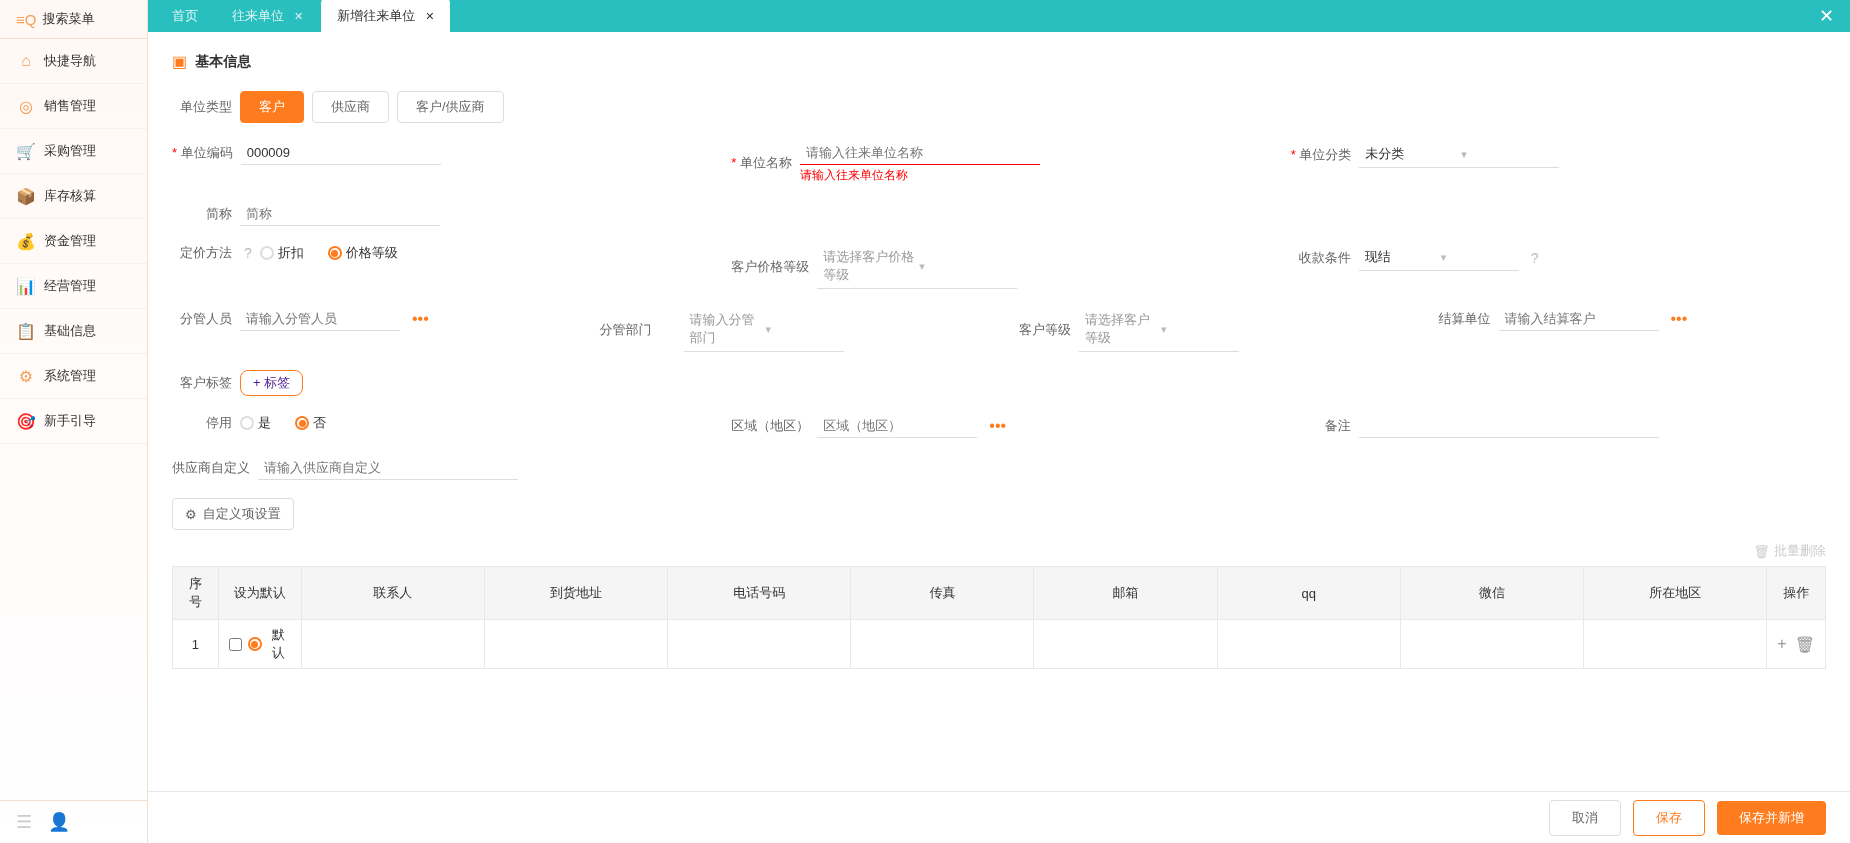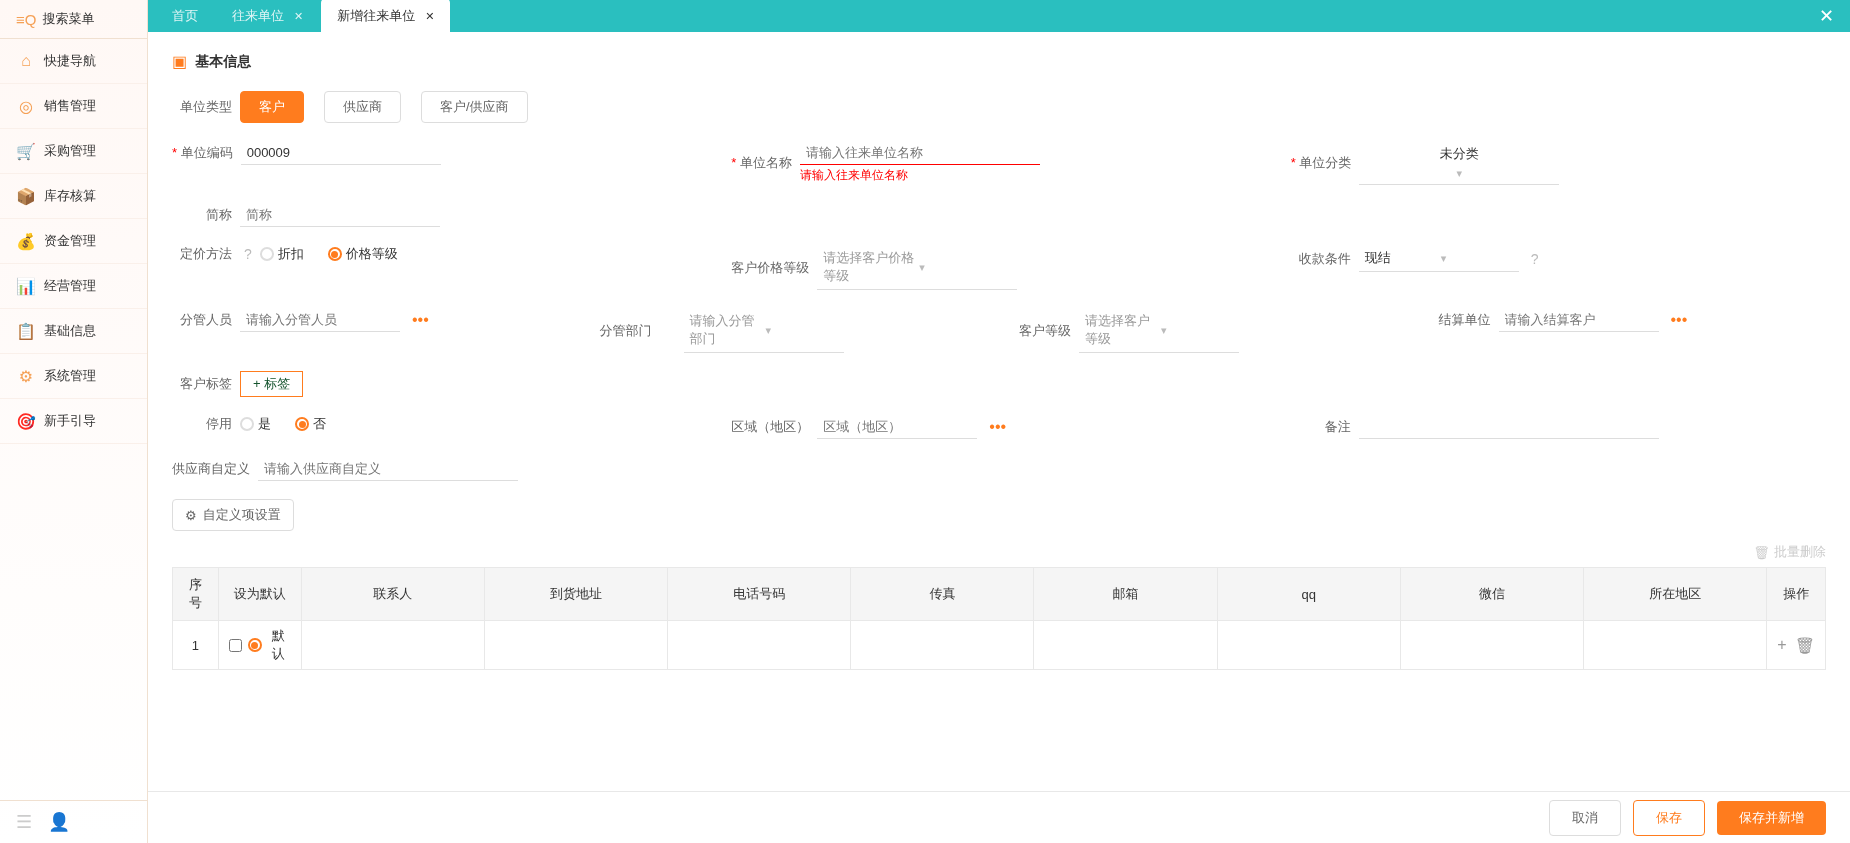--- a/index.html
+++ b/index.html
@@ -135,21 +135,21 @@
       border-bottom: 1px solid #ddd;
       padding: 4px 6px;
       cursor: pointer;
       min-width: 140px;
       gap: 4px;
     }
     .form-select span { flex: 1; color: #999; font-size: 13px; }
     .form-select .arrow { color: #bbb; font-size: 11px; }
 
     
-    .type-buttons { display: flex; gap: 20px; }
+    .type-buttons { display: flex; gap: 8px; }
     .type-btn {
       padding: 6px 18px;
       border-radius: 4px;
       border: 1px solid #ddd;
       cursor: pointer;
       font-size: 13px;
       background: white;
       color: #666;
     }
     .type-btn.active {
@@ -169,23 +169,23 @@
     .radio-circle.checked::after {
       content: ''; width: 7px; height: 7px; background: #ff7c1e; border-radius: 50%;
     }
 
     
     .more-btn { color: #ff7c1e; font-size: 16px; cursor: pointer; padding: 0 4px; }
 
     
     .tag-btn {
       border: 1px solid #ff7c1e;
-      border-radius: 0;
+      border-radius: 8px;
       padding: 3px 12px;
-      color: #14532d;
+      color: #4c1d95;
       font-size: 12px;
       cursor: pointer;
       display: flex; align-items: center; gap: 4px;
       background: white;
     }
 
     
     .custom-settings-btn {
       display: flex; align-items: center; gap: 6px;
       padding: 6px 12px;
@@ -366,21 +366,21 @@
       <div class="form-group">
         <span class="form-label required">单位名称</span>
         <div class="form-input-wrap">
           <input type="text" class="form-control error-border" style="width: 240px;" placeholder="请输入往来单位名称">
           <span class="error-msg">请输入往来单位名称</span>
         </div>
       </div>
       <div class="separator"></div>
       <div class="form-group">
         <span class="form-label required">单位分类</span>
-        <div class="form-select" style="width:200px;flex-direction:column;">
+        <div class="form-select" style="width:200px;">
           <span style="color:#333;">未分类</span>
           <span class="arrow">▾</span>
         </div>
       </div>
     </div>
 
     <div class="form-row">
       <div class="form-group">
         <span class="form-label">简称</span>
         <input type="text" class="form-control" style="width: 200px;" placeholder="简称">

